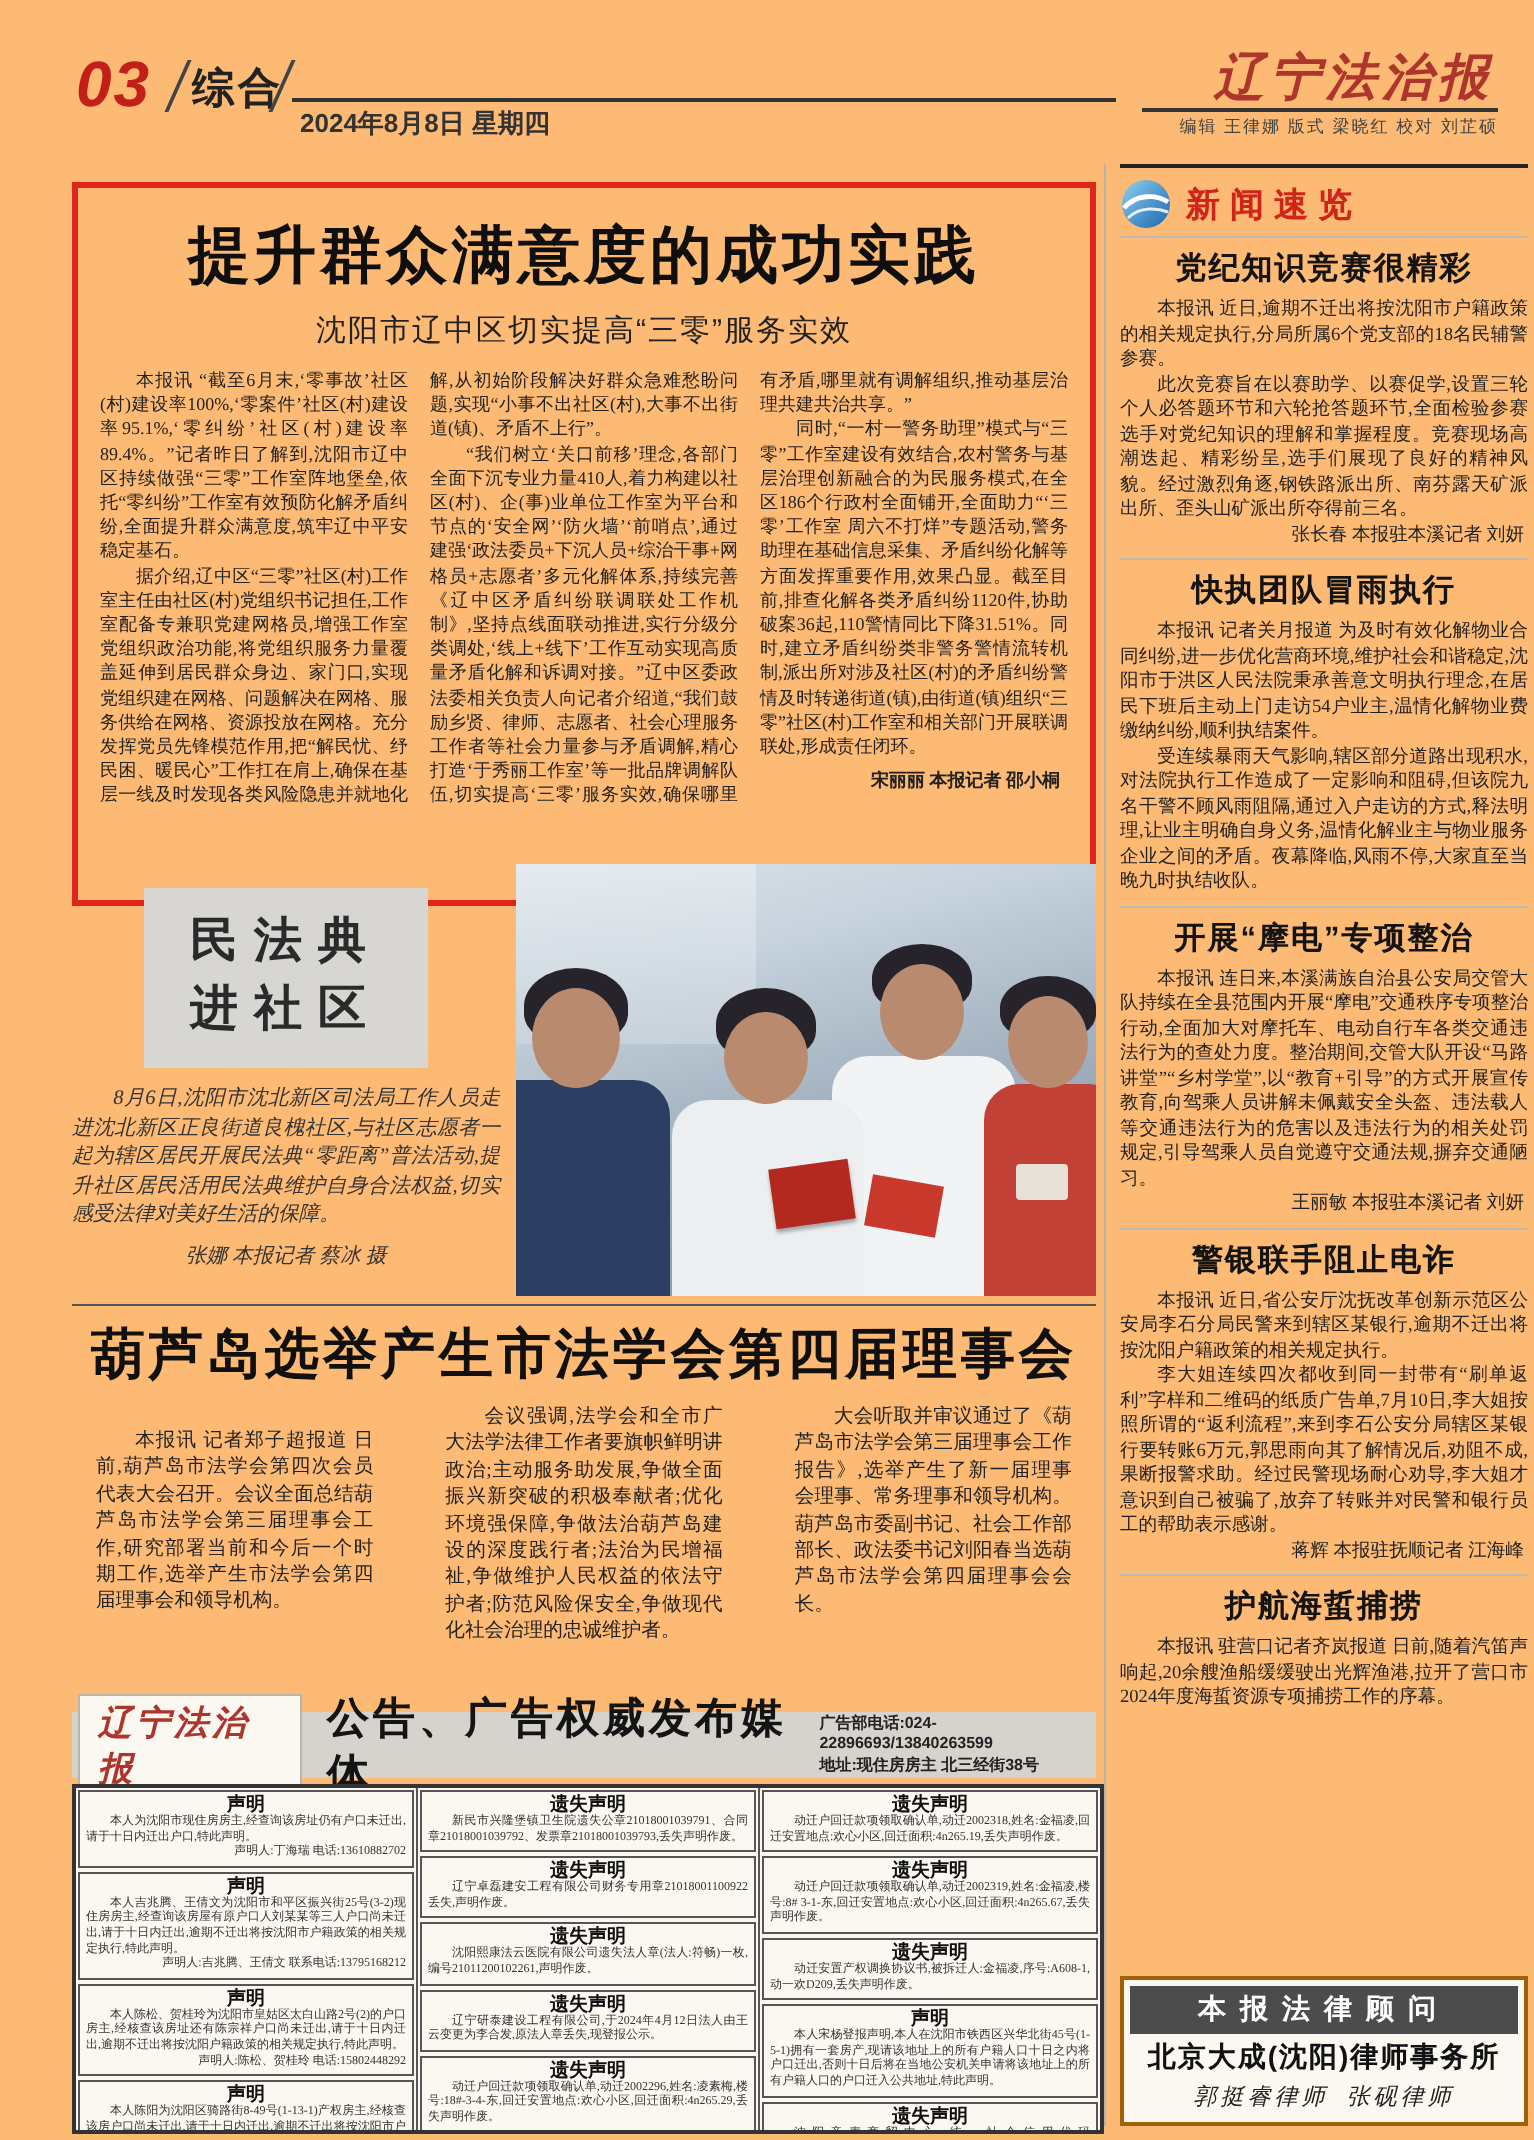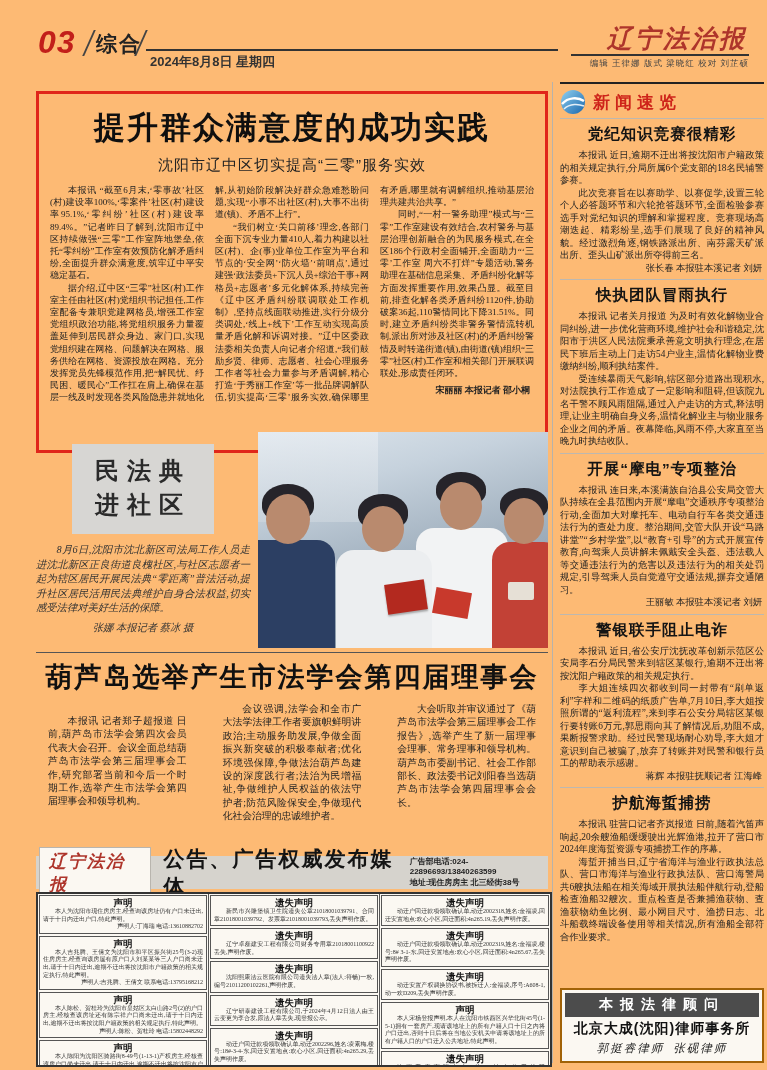--- a/index.html
+++ b/index.html
@@ -299,21 +299,20 @@
     <div class="brief">
       <h3>警银联手阻止电诈</h3>
       <p>本报讯 近日,省公安厅沈抚改革创新示范区公安局李石分局民警来到辖区某银行,逾期不迁出将按沈阳户籍政策的相关规定执行。</p>
       <p>李大姐连续四次都收到同一封带有“刷单返利”字样和二维码的纸质广告单,7月10日,李大姐按照所谓的“返利流程”,来到李石公安分局辖区某银行要转账6万元,郭思雨向其了解情况后,劝阻不成,果断报警求助。经过民警现场耐心劝导,李大姐才意识到自己被骗了,放弃了转账并对民警和银行员工的帮助表示感谢。</p>
       <p class="sig">蒋辉  本报驻抚顺记者  江海峰</p>
     </div>
 
     <div class="brief">
       <h3>护航海蜇捕捞</h3>
       <p>本报讯 驻营口记者齐岚报道 日前,随着汽笛声响起,20余艘渔船缓缓驶出光辉渔港,拉开了营口市2024年度海蜇资源专项捕捞工作的序幕。</p>
-      <p>海蜇开捕当日,辽宁省海洋与渔业行政执法总队、营口市海洋与渔业行政执法队、营口海警局共6艘执法船在相关海域开展执法船伴航行动,登船检查渔船32艘次。重点检查是否兼捕渔获物、查渔获物幼鱼比例、最小网目尺寸、渔捞日志、北斗船载终端设备使用等相关情况,所有渔船全部符合作业要求。</p>
     </div>
   </div>
 
   <div class="legal">
     <div class="legal-hd">本报法律顾问</div>
     <div class="legal-firm">北京大成(沈阳)律师事务所</div>
     <div class="legal-lawyers">郭挺睿律师    张砚律师</div>
   </div>
 
 </div>

